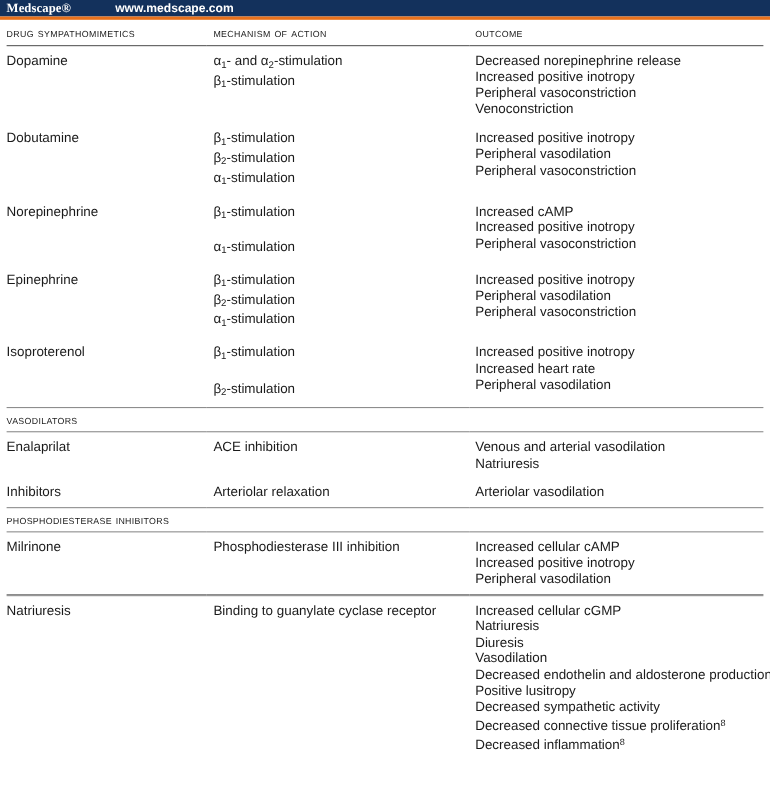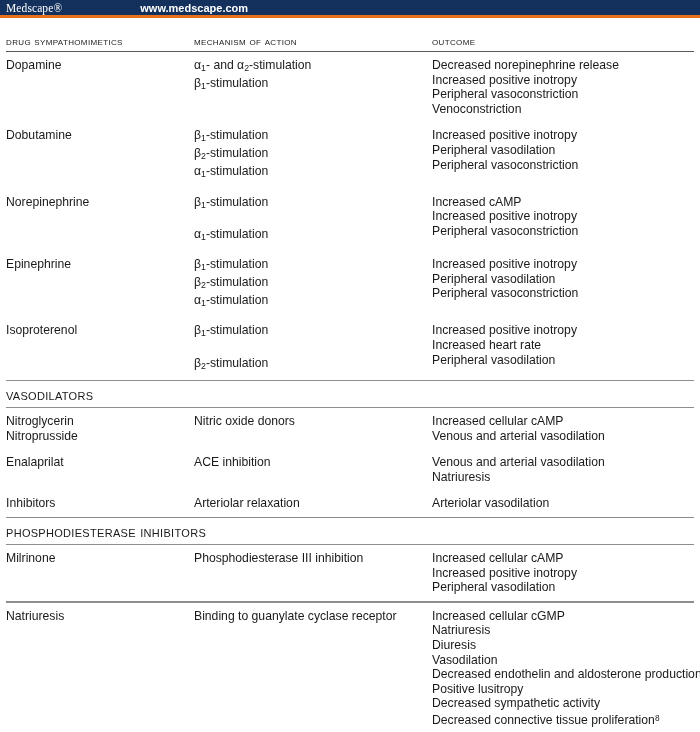--- a/index.html
+++ b/index.html
@@ -16,65 +16,64 @@
   .topbar {
     height: 15px;
     background: #13315c;
     display: flex; align-items: center;
     flex: 0 0 auto;
   }
   .brand {
     font-family: "Liberation Serif", serif;
     color: #ffffff;
     font-size: 11.5px;
-    font-weight: 400;
+    font-weight: 700;
     padding-left: 6px;
     letter-spacing: .1px;
     white-space: nowrap;
   }
   .brand-url {
     color: #ffffff;
     font-size: 11px;
     font-weight: 700;
-    margin-left: 38px;
     white-space: nowrap;
     padding-left: 40px;
   }
   .orange-rule { height: 3px; background: #e8701a; flex: 0 0 auto; }
 
   
   .table-wrap { padding: 0 6px; flex: 1 1 auto; }
   table.main { width: 100%; border-collapse: collapse; table-layout: fixed; }
   table.main td, table.main th { vertical-align: top; text-align: left; font-weight: normal; }
   col.c1 { width: 182px; }
   col.c2 { width: 239px; }
   col.c3 { width: 267px; }
 
   .colhead td {
-    padding: 17px 0 4px 0;
+    padding: 7px 0 4px 0;
     font-size: 10.5px;
     letter-spacing: .35px;
     margin-top: 28px;
   }
   .sc { font-variant: small-caps; text-transform: lowercase; }
   .sc::first-letter { font-size: 1.18em; }
   .colhead .sc { font-size: 11px; }
 
   .rule-thick td { border-bottom: 1.6px solid #5a5a5a; padding: 0; height: 0; font-size:0; line-height:0; }
   .rule-thin td  { border-bottom: 1px solid #8d8d8d; padding: 0; height: 0; font-size:0; line-height:0; }
 
   .drow td { padding: 6px 0 6px 0; font-size: 12.2px; line-height: 14.6px; }
   .drow td.mech { padding-left: 6px; }
   .drow td.out  { padding-left: 5px; }
   .lines div { white-space: nowrap; }
   .lines div.blank { visibility: hidden; }
 
   .sechead td {
     padding: 5px 0 4px 0;
-    font-size: 15px;
+    font-size: 11px;
     letter-spacing: .3px;
   }
 
   sub { font-size: .72em; vertical-align: -0.28em; }
   sup { font-size: .68em; vertical-align: 0.42em; }
 </style>
 </head>
 <body>
 
 <div class="page">
@@ -180,33 +179,20 @@
             <td colspan="3"></td>
           </tr>
           <tr class="sechead">
             <td colspan="3"><span class="sc">Vasodilators</span></td>
           </tr>
           <tr class="rule-thin">
             <td colspan="3"></td>
           </tr>
           <tr class="drow">
             <td class="lines drug">
-              <div>Nitroglycerin</div>
-              <div>Nitroprusside</div>
-            </td>
-            <td class="lines mech">
-              <div>Nitric oxide donors</div>
-            </td>
-            <td class="lines out">
-              <div>Increased cellular cAMP</div>
-              <div>Venous and arterial vasodilation</div>
-            </td>
-          </tr>
-          <tr class="drow">
-            <td class="lines drug">
               <div>Enalaprilat</div>
             </td>
             <td class="lines mech">
               <div>ACE inhibition</div>
             </td>
             <td class="lines out">
               <div>Venous and arterial vasodilation</div>
               <div>Natriuresis</div>
             </td>
           </tr>

